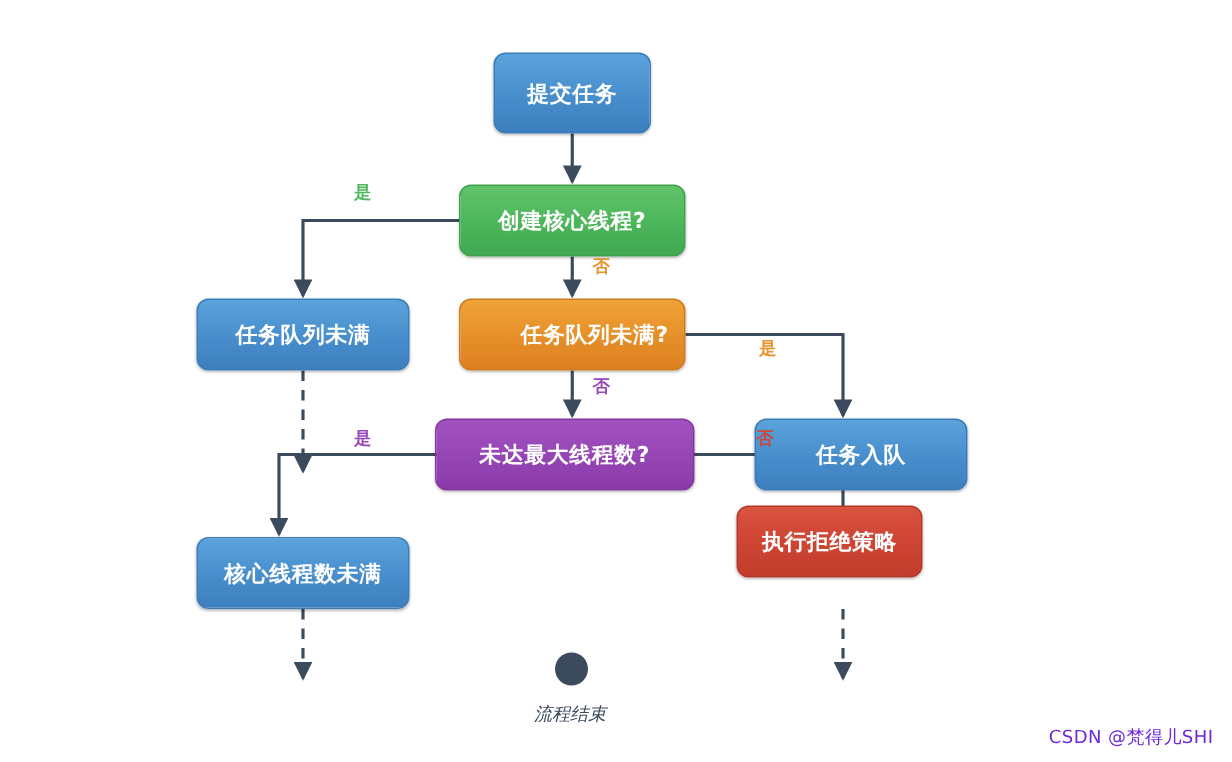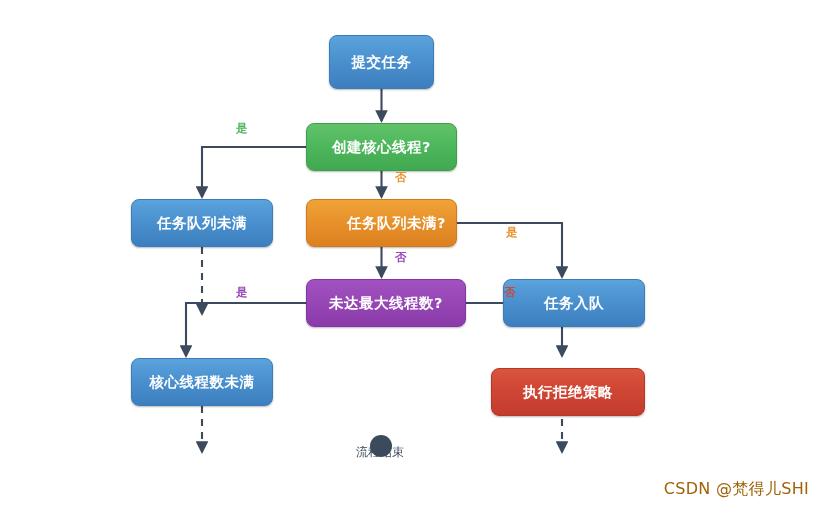--- a/index.html
+++ b/index.html
@@ -64,22 +64,22 @@
   .end-label {
     position: absolute;
     font-size: 12px;
     color: #3b4a5c;
     white-space: nowrap;
   }
   .watermark {
     position: absolute;
     right: 12px;
     bottom: 8px;
-    font-size: 16px;
-    color: #a16207;
+    font-size: 12px;
+    color: #6d28d9;
     white-space: nowrap;
     letter-spacing: .3px;
   }
 </style>
 </head>
 <body>
 
 <svg id="canvas" viewBox="0 0 821 508" xmlns="http://www.w3.org/2000/svg">
   <defs>
     <marker id="arrow" viewBox="0 0 10 10" refX="8.5" refY="5" markerWidth="6" markerHeight="6" orient="auto-start-reverse">
@@ -108,27 +108,27 @@
 
     <path stroke-dasharray="7 6" d="M 562 406 L 562 452" marker-end="url(#arrow)"></path>
   </g>
   <circle cx="381" cy="446" r="11" fill="#3b4a5c"></circle>
 </svg>
 
 <div class="node n-blue" style="left:329px;top:35px;width:105px;height:54px;">提交任务</div>
 <div class="node n-green" style="left:306px;top:123px;width:151px;height:48px;">创建核心线程?</div>
 <div class="node n-blue" style="left:131px;top:199px;width:142px;height:48px;">任务队列未满</div>
 <div class="node n-orange" style="left:306px;top:199px;width:151px;height:48px;padding-left:30px;">任务队列未满?</div>
-<div class="node n-purple" style="left:306px;top:279px;width:160px;height:48px;">未达最大线程数?</div>
+<div class="node n-purple" style="left:290px;top:279px;width:173px;height:48px;">未达最大线程数?</div>
 <div class="node n-blue" style="left:491px;top:279px;width:142px;height:48px;margin-left:12px;">任务入队</div>
 <div class="node n-blue" style="left:131px;top:358px;width:142px;height:48px;">核心线程数未满</div>
-<div class="node n-red" style="left:491px;top:368px;width:154px;height:48px;">执行拒绝策略</div>
+<div class="node n-red" style="left:491px;top:337px;width:124px;height:48px;">执行拒绝策略</div>
 
 <div class="edge-label" style="left:236px;top:123px;color:#4eb85d;">是</div>
 <div class="edge-label" style="left:395px;top:172px;color:#e8922b;">否</div>
 <div class="edge-label" style="left:506px;top:227px;color:#e8922b;">是</div>
 <div class="edge-label" style="left:395px;top:252px;color:#9747b6;">否</div>
 <div class="edge-label" style="left:236px;top:287px;color:#9747b6;">是</div>
 <div class="edge-label" style="left:504px;top:287px;color:#cf4634;">否</div>
 
-<div class="end-label" style="left:356px;top:444px;">流程结束</div>
+<div class="end-label" style="left:356px;top:468px;font-style:italic;">流程结束</div>
 
 <div class="watermark">CSDN @梵得儿SHI</div>
 
 </body></html>

